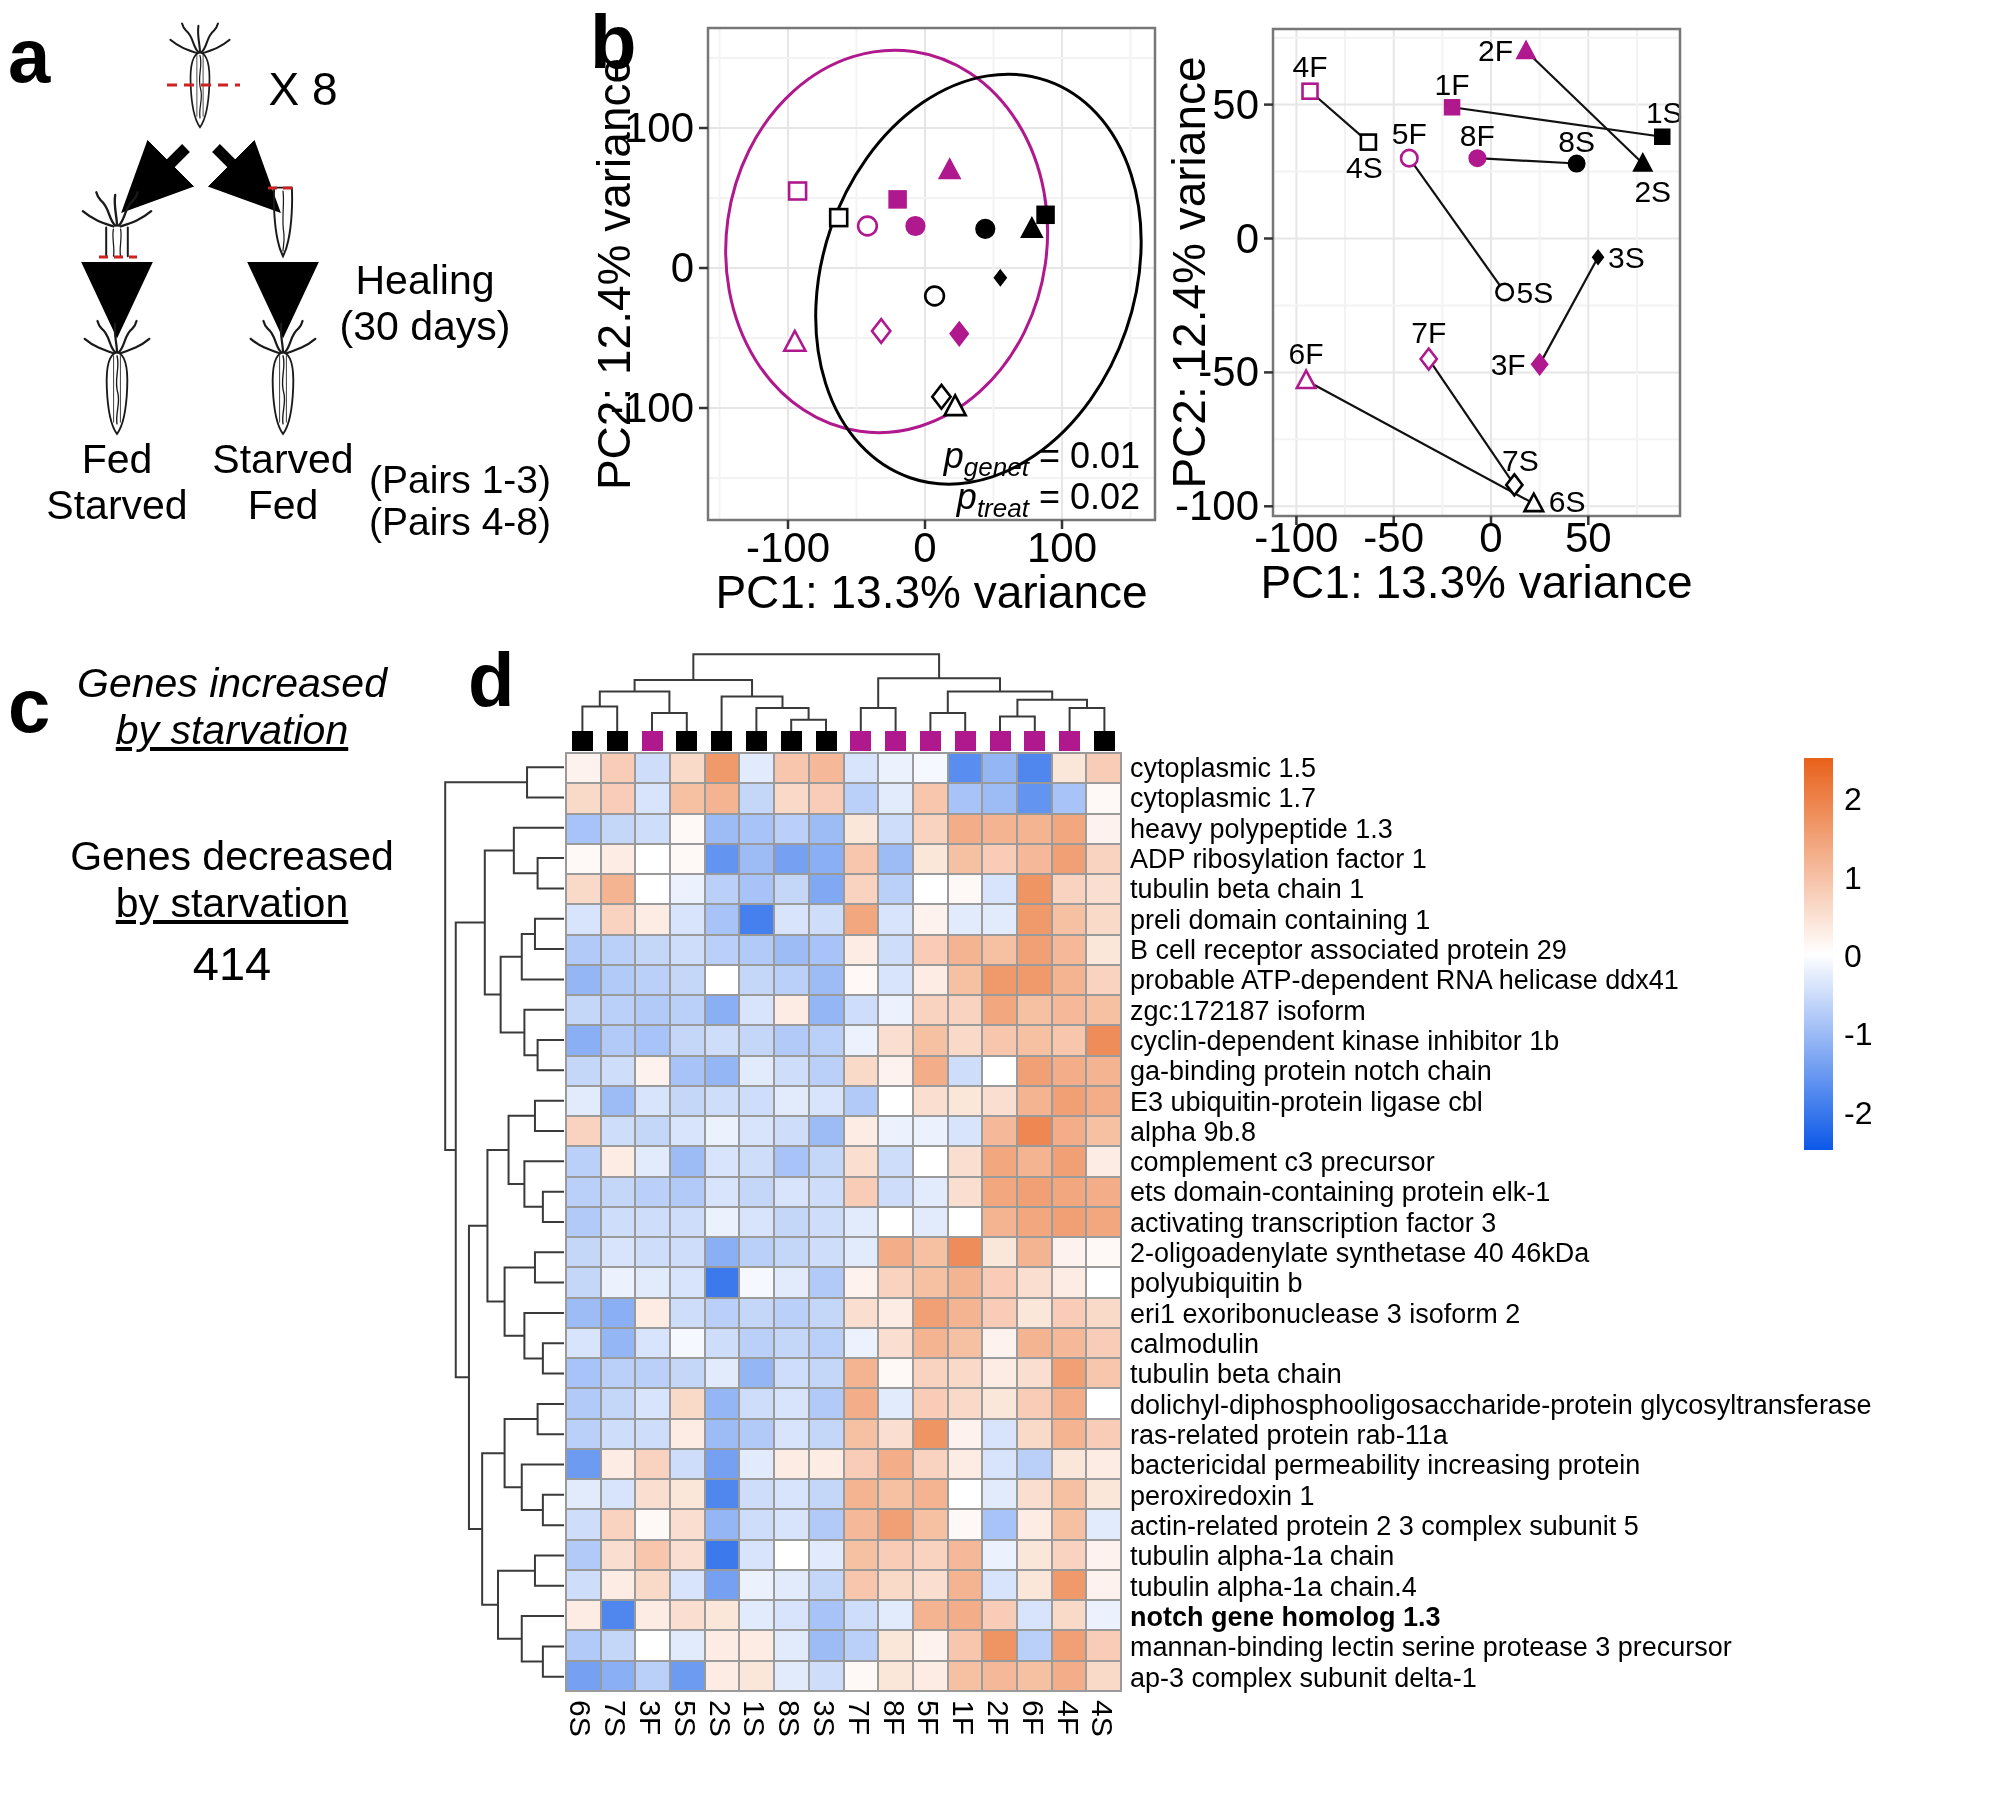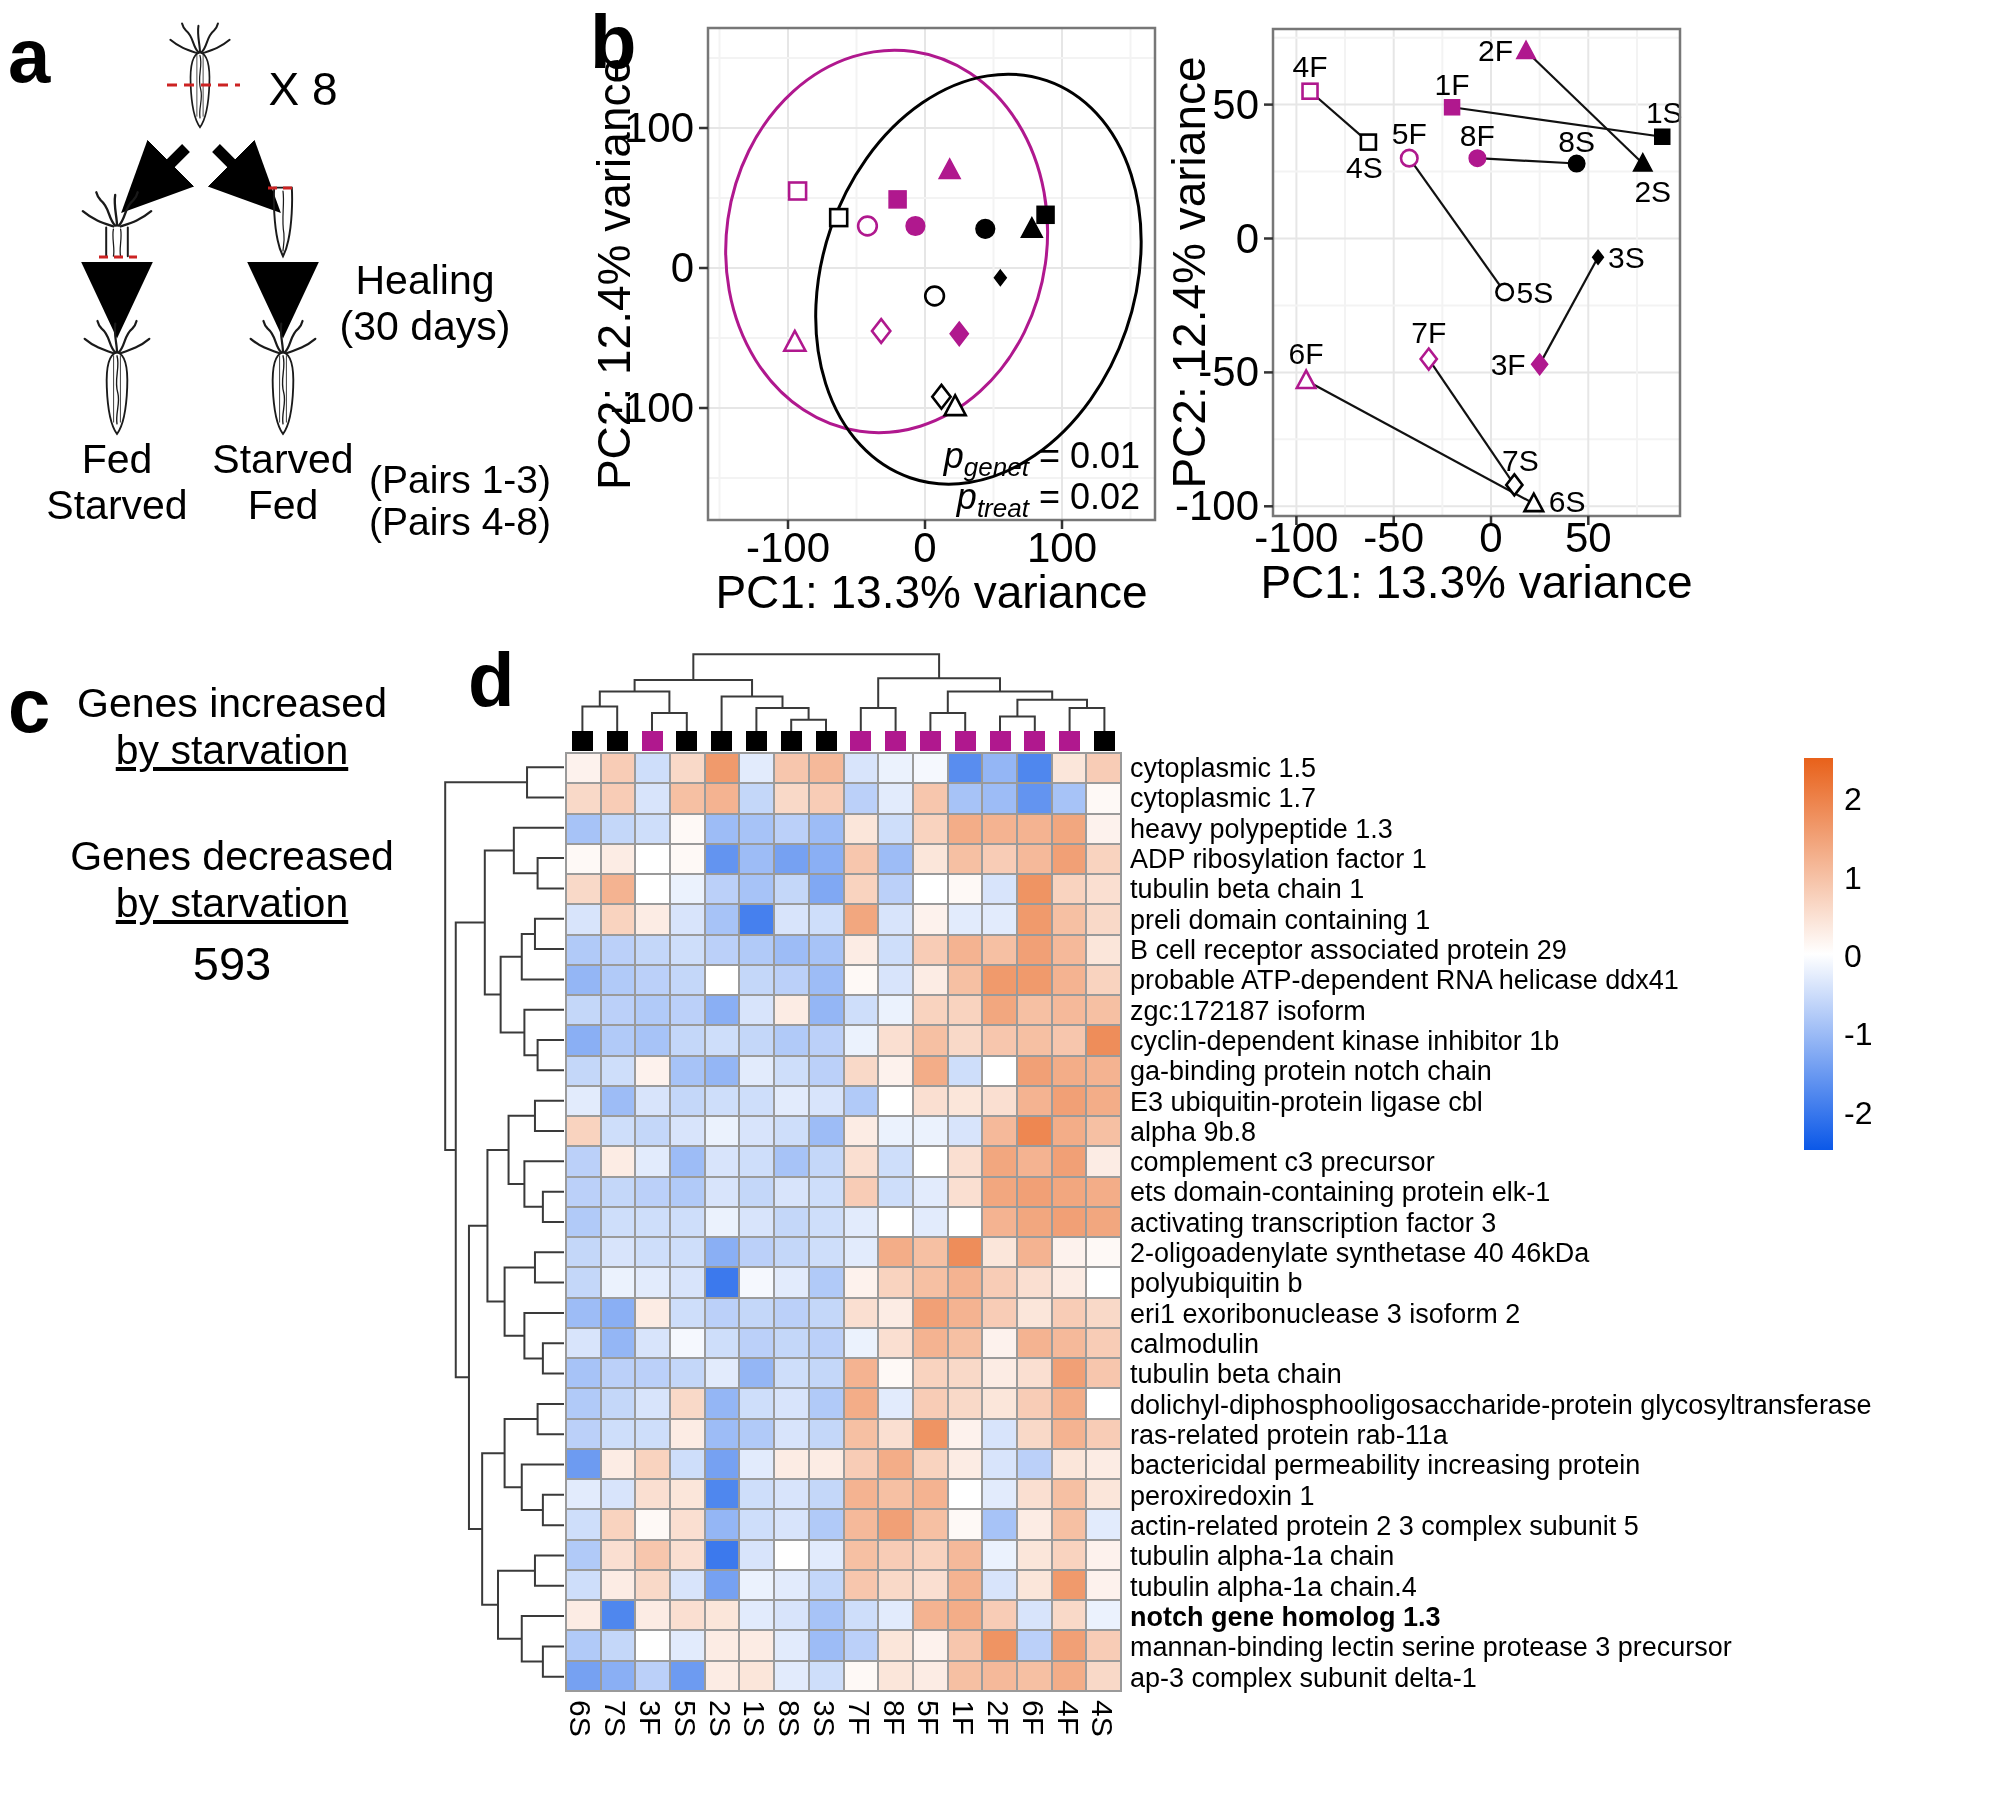--- a/index.html
+++ b/index.html
@@ -216,28 +216,28 @@
       <line x1="1264" y1="238.5" x2="1273" y2="238.5" stroke="#333" stroke-width="2.5"></line>
       <text x="1259" y="252.5" font-size="42" font-family="&quot;Liberation Sans&quot;, sans-serif" fill="#000" text-anchor="end">0</text>
       <line x1="1264" y1="372.4" x2="1273" y2="372.4" stroke="#333" stroke-width="2.5"></line>
       <text x="1259" y="386.4" font-size="42" font-family="&quot;Liberation Sans&quot;, sans-serif" fill="#000" text-anchor="end">-50</text>
       <line x1="1264" y1="506.3" x2="1273" y2="506.3" stroke="#333" stroke-width="2.5"></line>
       <text x="1259" y="520.3" font-size="42" font-family="&quot;Liberation Sans&quot;, sans-serif" fill="#000" text-anchor="end">-100</text>
       <text x="1476.5" y="598" font-size="46" font-family="&quot;Liberation Sans&quot;, sans-serif" fill="#000" text-anchor="middle">PC1: 13.3% variance</text>
       <text x="1205" y="272.5" font-size="46" font-family="&quot;Liberation Sans&quot;, sans-serif" fill="#000" text-anchor="middle" transform="rotate(-90 1205 272.5)">PC2: 12.4% variance</text>
     </svg>
 
-  <div class="ctext" style="left:62px;top:680px;">
+  <div class="ctext" style="left:62px;top:660px;font-style:italic;">
     <div>Genes increased</div>
     <div class="u">by starvation</div>
   </div>
   <div class="ctext" style="left:62px;top:833px;">
     <div>Genes decreased</div>
     <div class="u">by starvation</div>
-    <div class="cnum">593</div>
+    <div class="cnum">414</div>
   </div>
 
   <svg id="col-dendro-svg" style="left:545px;top:638px;" width="580" height="114" viewBox="545 638 580 114">
       <path d="M 582.4 733 L 582.4 706.44 L 617.1999999999999 706.44 L 617.1999999999999 733" fill="none" stroke="#3a3a3a" stroke-width="2"></path>
       <path d="M 652 733 L 652 713.08 L 686.8 713.08 L 686.8 733" fill="none" stroke="#3a3a3a" stroke-width="2"></path>
       <path d="M 599.8 706.44 L 599.8 691.5 L 669.4 691.5 L 669.4 713.08" fill="none" stroke="#3a3a3a" stroke-width="2"></path>
       <path d="M 791.1999999999999 733 L 791.1999999999999 719.72 L 825.9999999999999 719.72 L 825.9999999999999 733" fill="none" stroke="#3a3a3a" stroke-width="2"></path>
       <path d="M 756.4 733 L 756.4 708.1 L 808.5999999999999 708.1 L 808.5999999999999 719.72" fill="none" stroke="#3a3a3a" stroke-width="2"></path>
       <path d="M 721.6 733 L 721.6 696.48 L 782.5 696.48 L 782.5 708.1" fill="none" stroke="#3a3a3a" stroke-width="2"></path>
       <path d="M 634.5999999999999 691.5 L 634.5999999999999 679.88 L 752.05 679.88 L 752.05 696.48" fill="none" stroke="#3a3a3a" stroke-width="2"></path>

